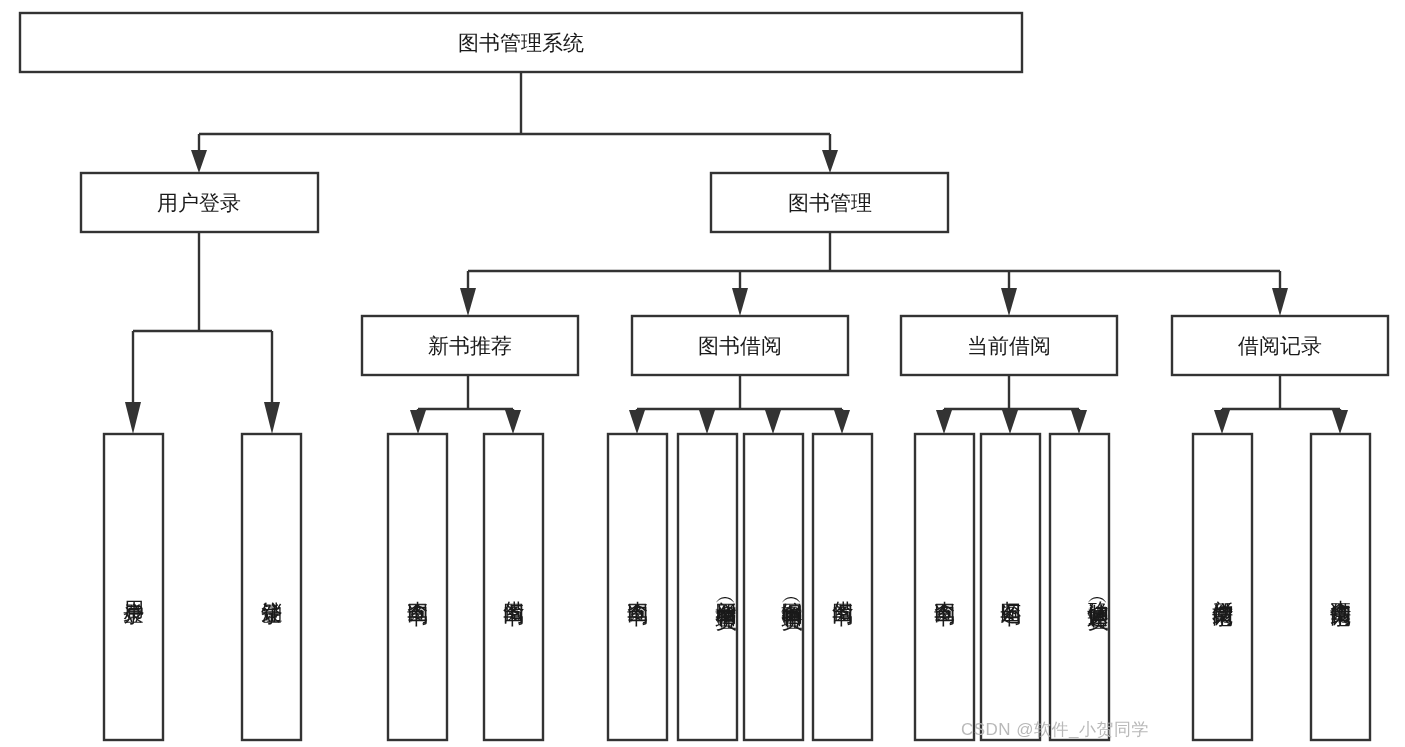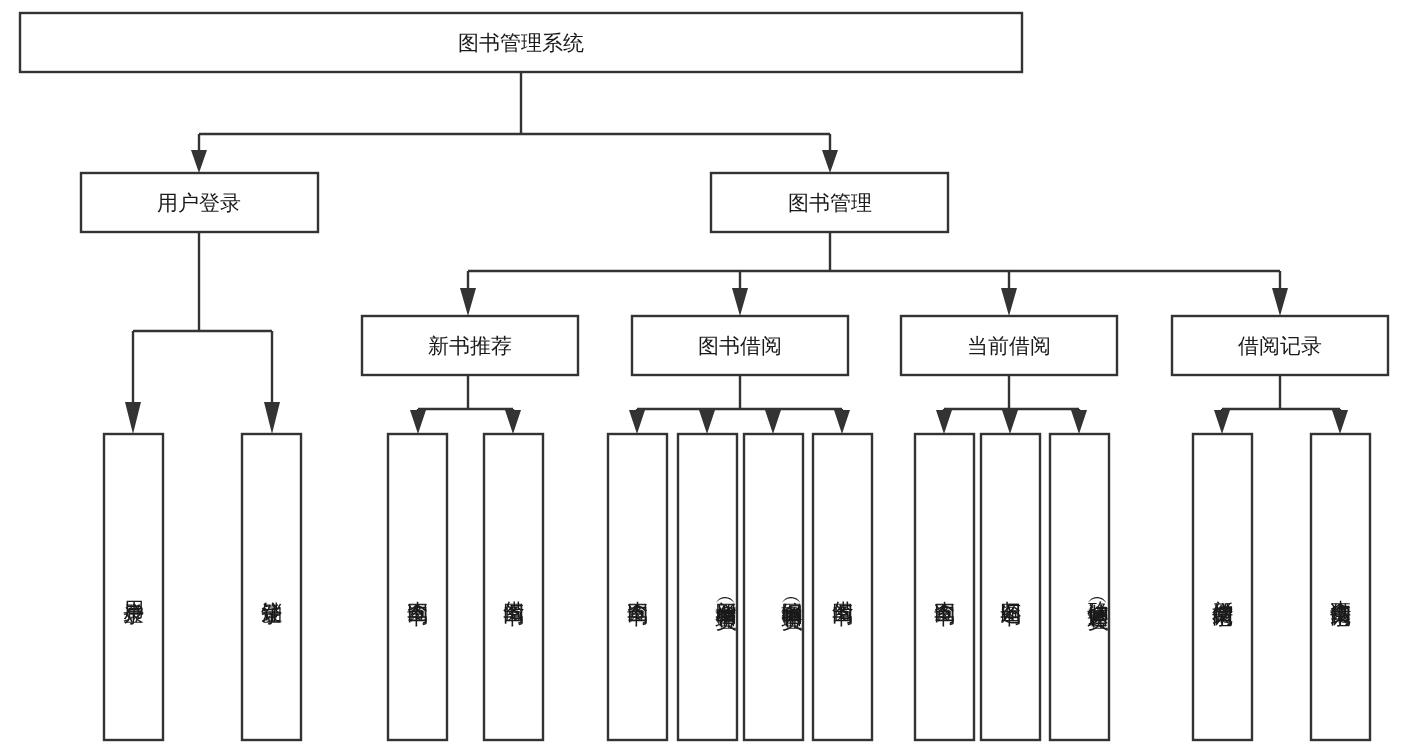--- a/index.html
+++ b/index.html
@@ -200,14 +200,15 @@
     <div class="node-label-v" style="left:813px; top:434px; width:59px; height:306px; display:flex; align-items:center; justify-content:center;">借阅图书</div>
 
     <div class="node-label-v" style="left:915px; top:434px; width:59px; height:306px; display:flex; align-items:center; justify-content:center;">查询图书</div>
     <div class="node-label-v" style="left:981px; top:434px; width:59px; height:306px; display:flex; align-items:center; justify-content:center;">归还图书</div>
     <div class="node-label-v" style="left:1050px; top:434px; width:59px; height:306px; display:flex; align-items:flex-start; justify-content:center; padding-top:8px; box-sizing:border-box;">确认归还（管理员）</div>
 
     <div class="node-label-v" style="left:1193px; top:434px; width:59px; height:306px; display:flex; align-items:center; justify-content:center;">新增借阅记录</div>
     <div class="node-label-v" style="left:1311px; top:434px; width:59px; height:306px; display:flex; align-items:center; justify-content:center;">查询借阅记录</div>
   </div>
 
+  <div class="watermark">CSDN @软件_小贺同学</div>
 
 </div>
 
 </body></html>

